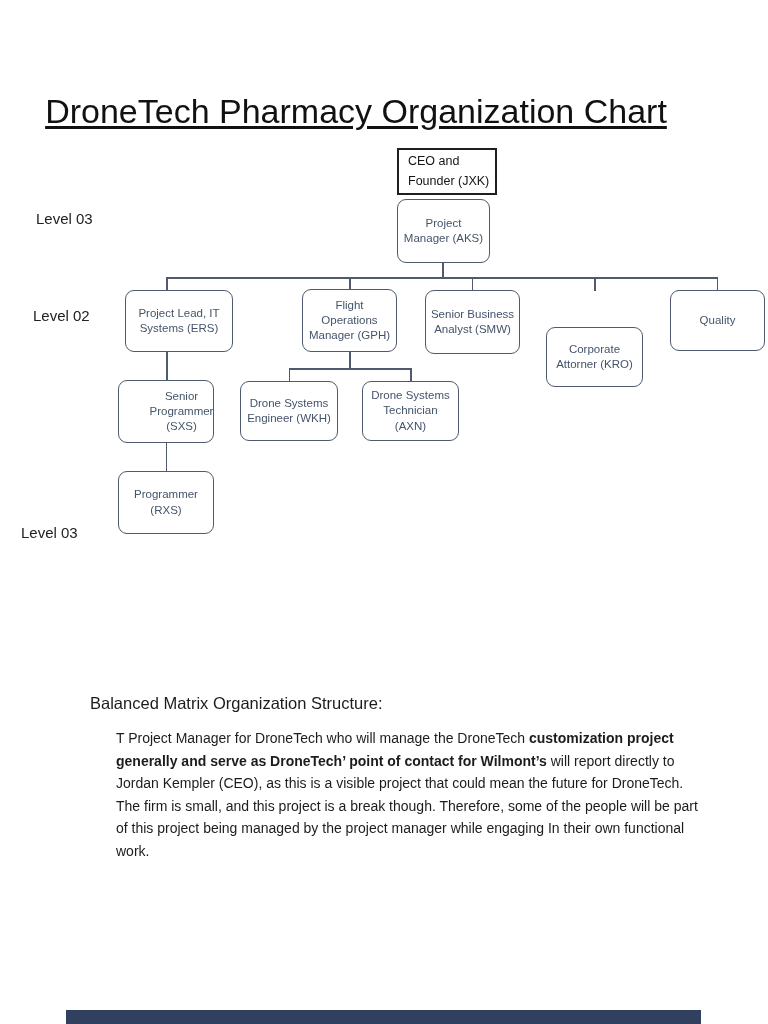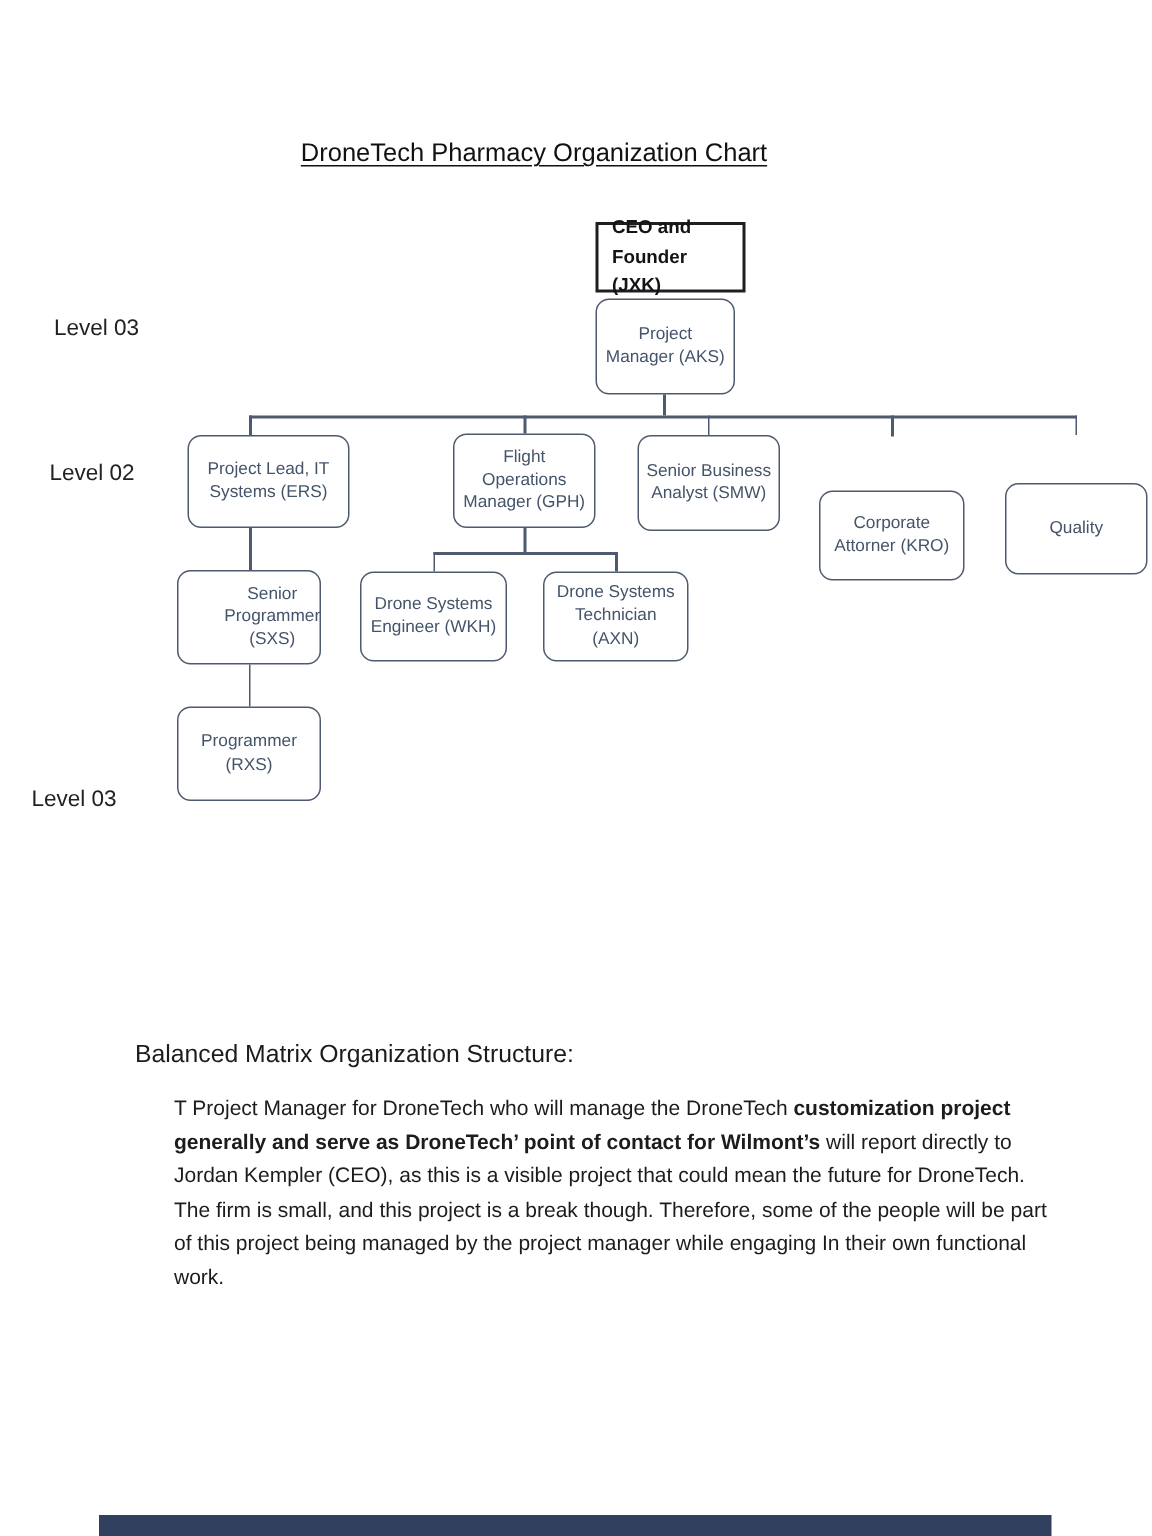--- a/index.html
+++ b/index.html
@@ -2,45 +2,45 @@
 <html style="--node-border: #4f5a6e; --node-text: #44546a; --ceo-border: #1f1f1f; --connector: #4f5a6e; --footer-bar: #31405f; --text: #1c1c1c;"><head>
 <meta charset="utf-8">
 <style>
   html,body{margin:0;padding:0;background:#fff;}
   .page{
     position:relative;width:768px;height:1024px;background:#ffffff;overflow:hidden;
     font-family:"Liberation Sans",sans-serif;color:var(--text,#1c1c1c);
   }
   .title{
     position:absolute;top:92px;left:0;width:712px;text-align:center;
-    font-size:17px;color:#111;text-decoration:underline;text-underline-offset:3px;
+    font-size:34px;color:#111;text-decoration:underline;text-underline-offset:3px;
   }
   .lvl{position:absolute;font-size:15px;color:#222;}
   .lvl1{left:36px;top:210px;}
   .lvl2{left:33px;top:307px;}
   .lvl3{left:21px;top:524px;}
   .node{
     position:absolute;box-sizing:border-box;background:#fff;
     border:1.5px solid var(--node-border,#4f5a6e);border-radius:9px;
     color:var(--node-text,#44546a);font-size:11.5px;line-height:1.32;
     display:flex;align-items:center;justify-content:center;text-align:center;
     white-space:pre-line;padding:3px;
   }
   .node.ceo{
     border:2px solid var(--ceo-border,#1f1f1f);border-radius:0;color:#141414;
-    font-weight:bold;font-size:12.5px;line-height:1.55;
+    font-weight:normal;font-size:12.5px;line-height:1.55;
     justify-content:flex-start;text-align:left;padding-left:9px;
   }
   .n-ceo{left:397px;top:148px;width:100px;height:47px;}
   .n-pm{left:397px;top:199px;width:93px;height:64px;}
   .n-ers{left:125px;top:290px;width:108px;height:62px;}
   .n-gph{left:302px;top:289px;width:95px;height:63px;}
   .n-smw{left:425px;top:290px;width:95px;height:64px;}
   .n-kro{left:546px;top:291px;width:97px;height:60px;margin-top:36px;}
-  .n-quality{left:670px;top:290px;width:95px;height:61px;margin-top:32px;}
+  .n-quality{left:670px;top:290px;width:95px;height:61px;}
   .n-sxs{left:118px;top:380px;width:96px;height:63px;padding-left:34px;}
   .n-wkh{left:240px;top:381px;width:98px;height:60px;}
   .n-axn{left:362px;top:381px;width:97px;height:60px;}
   .n-rxs{left:118px;top:471px;width:96px;height:63px;}
   .conn{position:absolute;background:var(--connector,#4f5a6e);}
   .body-heading{position:absolute;left:90px;top:694px;font-size:16.5px;}
   .body-para{
     position:absolute;left:90px;top:727px;width:594px;
     font-size:14px;line-height:22.6px;margin-left:26px;
   }

